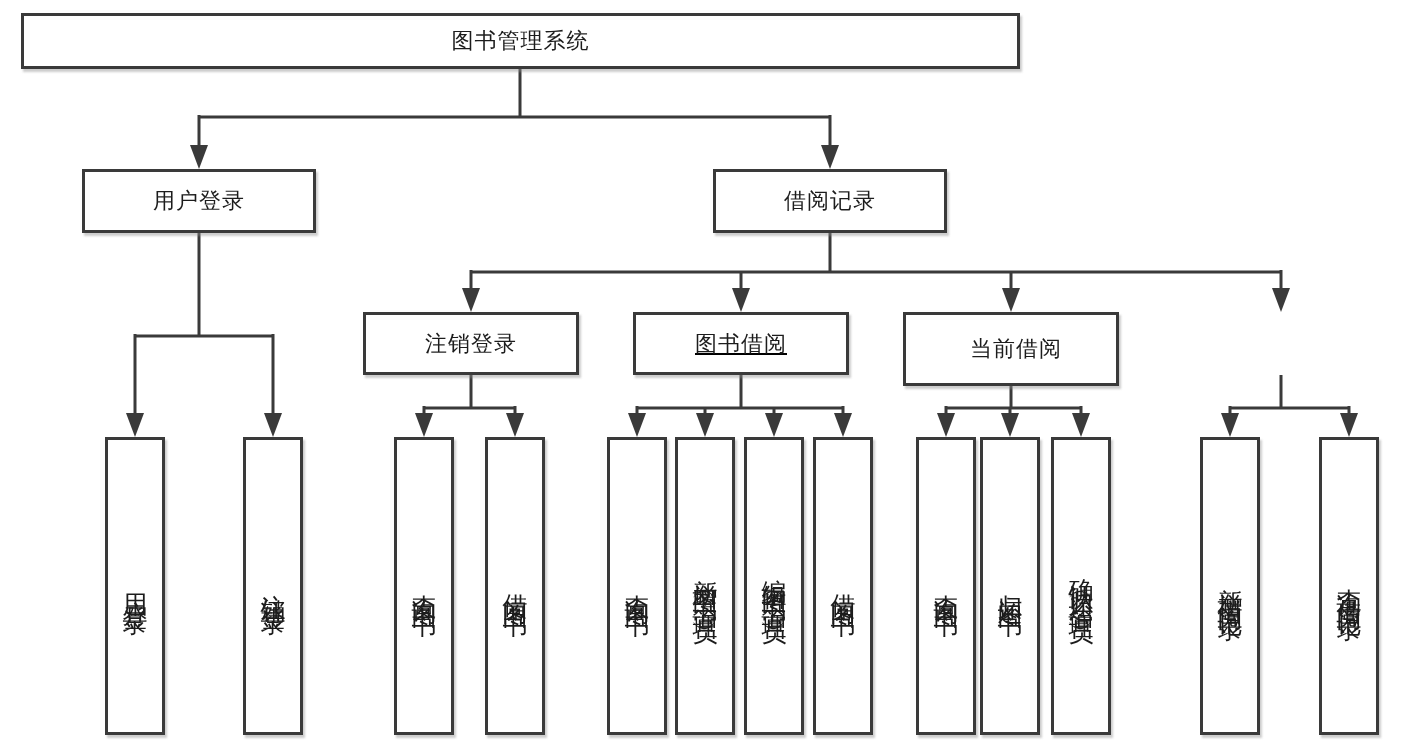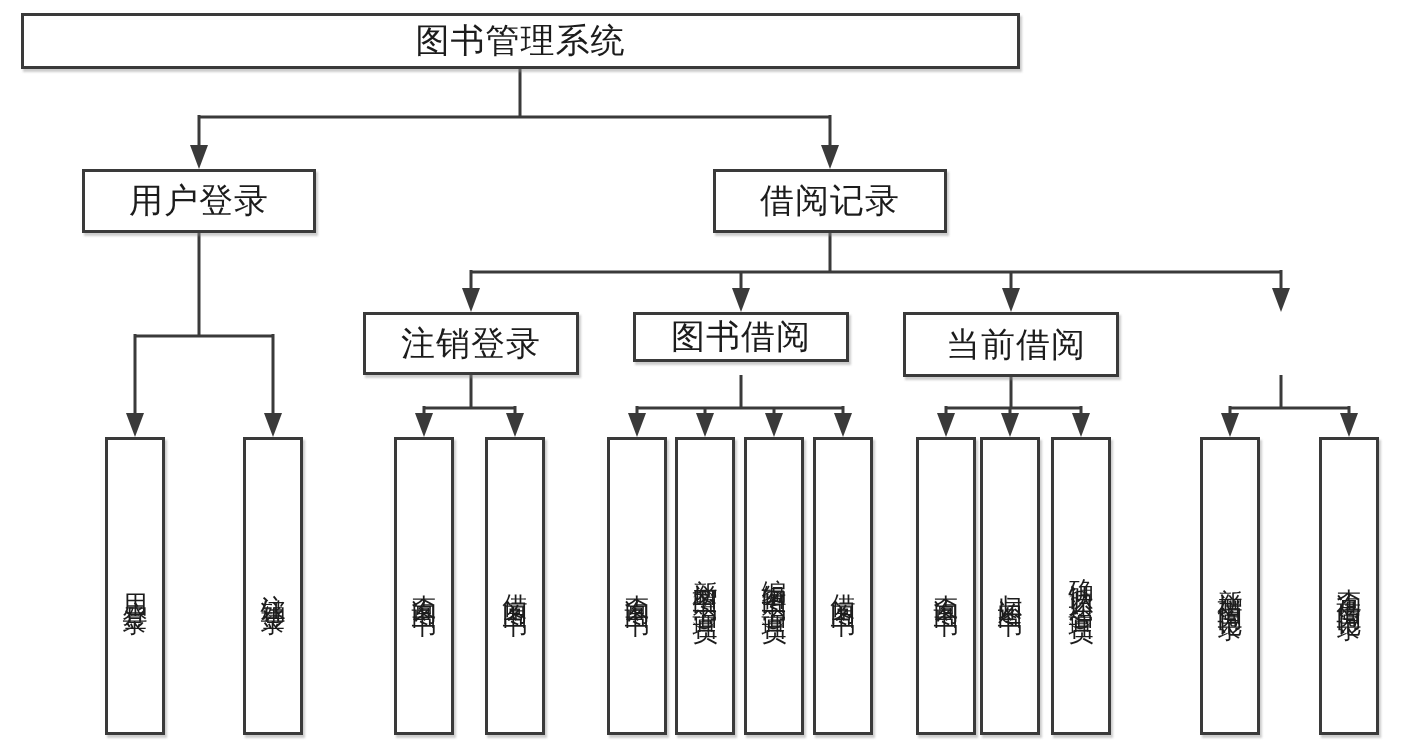--- a/index.html
+++ b/index.html
@@ -21,21 +21,21 @@
   .connectors polygon{fill:var(--line);stroke:none;}
   .node{
     position:absolute;
     box-sizing:border-box;
     border:3px solid var(--line);
     background:#fff;
     display:flex;align-items:center;justify-content:center;
     box-shadow:2px 3px 2px rgba(145,145,145,0.45);
   }
   .hlabel{
-    font-size:34px;
+    font-size:22px;
     letter-spacing:1px;
     color:var(--ink);
     white-space:nowrap;
   }
   .leaf{top:437px;width:60px;height:298px;}
   .vtext{
     writing-mode:vertical-rl;
     text-orientation:mixed;
     font-size:25px;
     letter-spacing:6px;
@@ -106,24 +106,24 @@
   <div class="node" style="left:82px;top:169px;width:234px;height:64px;">
     <span class="hlabel">用户登录</span>
   </div>
   <div class="node" style="left:713px;top:169px;width:234px;height:64px;">
     <span class="hlabel">借阅记录</span>
   </div>
 
   <div class="node" style="left:363px;top:312px;width:216px;height:63px;">
     <span class="hlabel">注销登录</span>
   </div>
-  <div class="node" style="left:633px;top:312px;width:216px;height:50px;">
+  <div class="node" style="left:633px;top:312px;width:216px;height:63px;text-decoration:underline;">
     <span class="hlabel">图书借阅</span>
   </div>
-  <div class="node" style="left:903px;top:312px;width:216px;height:65px;padding-left:10px;">
+  <div class="node" style="left:903px;top:312px;width:216px;height:74px;padding-left:10px;">
     <span class="hlabel">当前借阅</span>
   </div>
 
   <div class="node leaf" style="left:105px;">
     <span class="vtext">用户登录</span>
   </div>
   <div class="node leaf" style="left:243px;">
     <span class="vtext">注销登录</span>
   </div>
 

